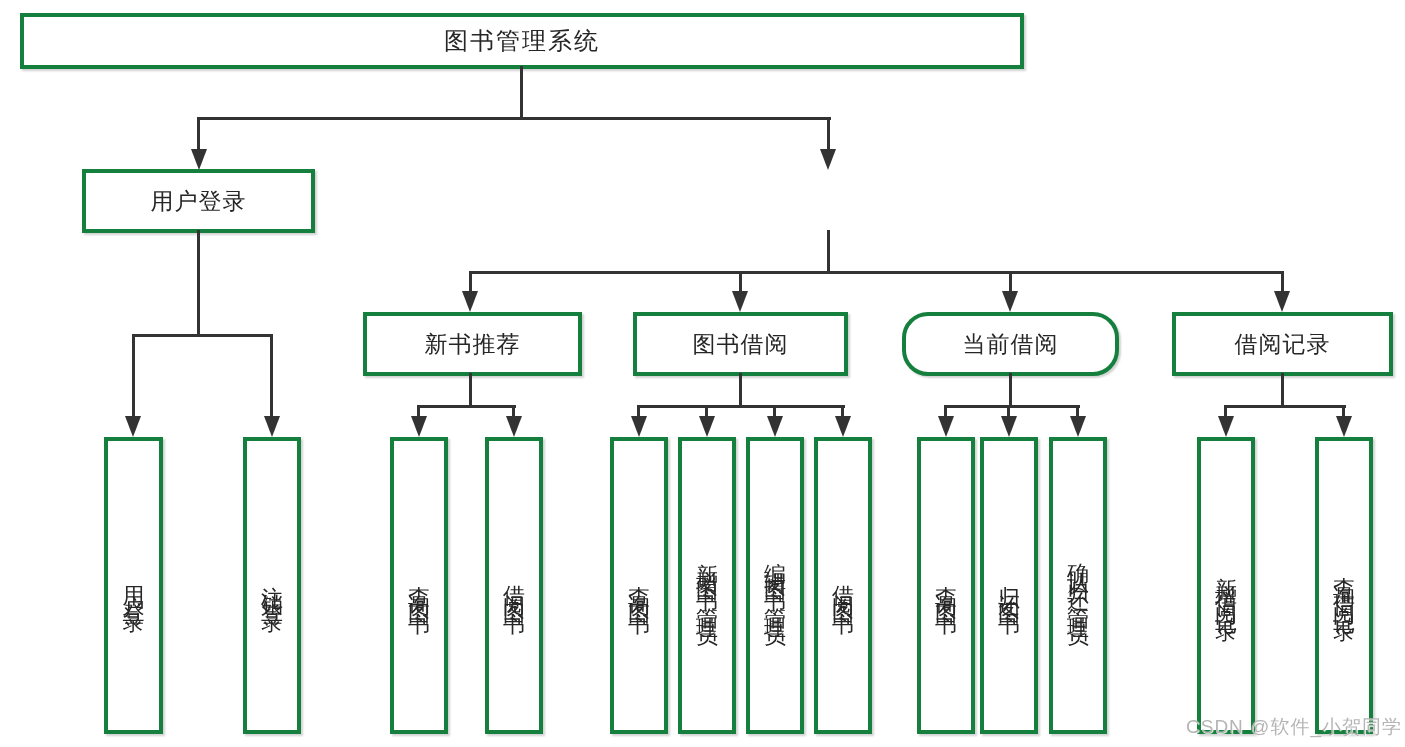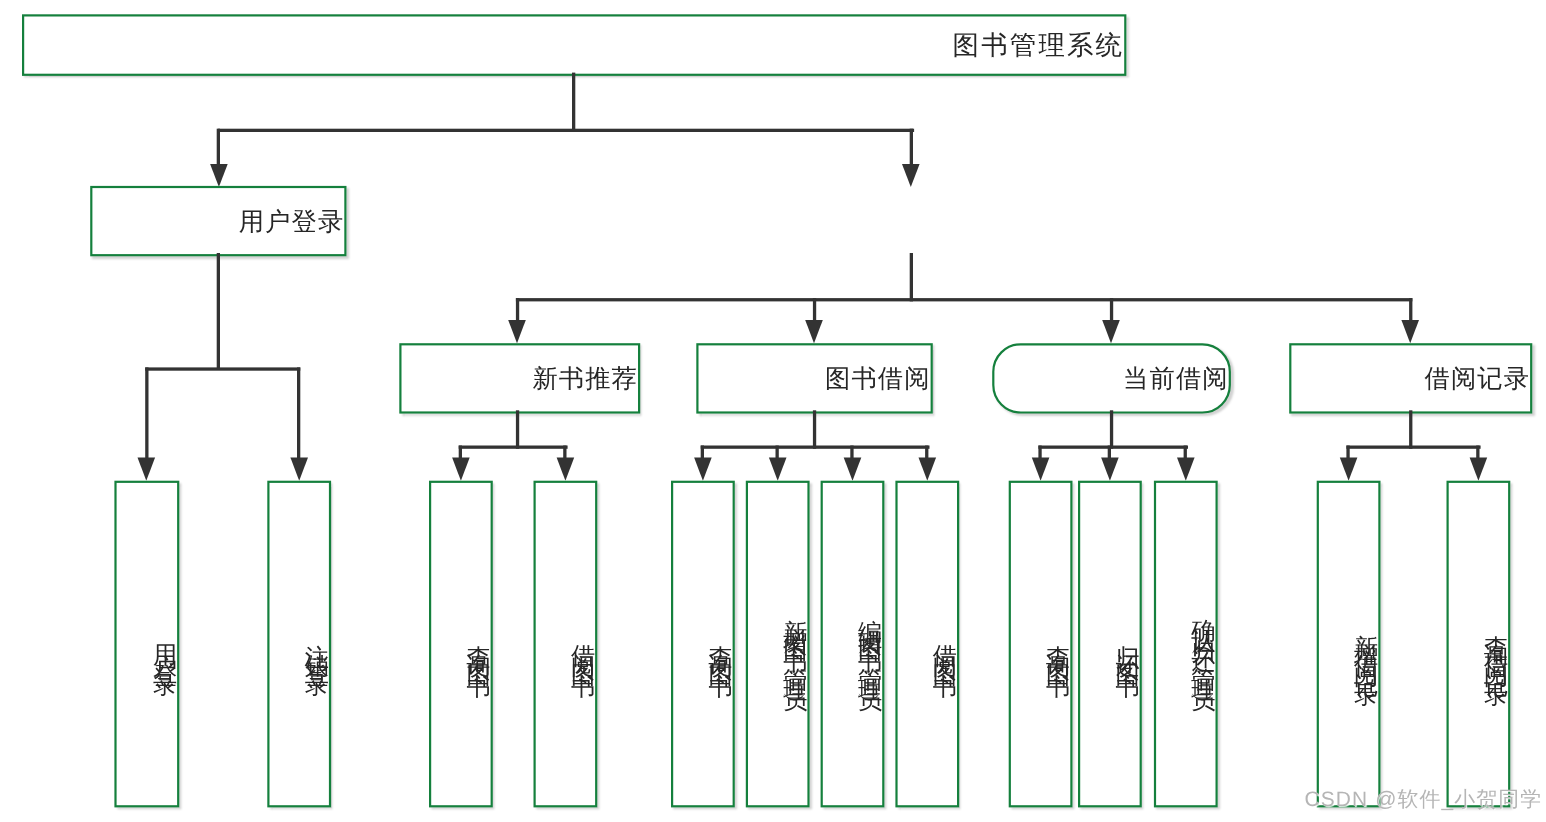--- a/index.html
+++ b/index.html
@@ -2,22 +2,22 @@
 <html><head>
 <meta charset="utf-8">
 <style>
   html,body { margin:0; padding:0; background:#ffffff; }
   .canvas {
     position:relative; width:1405px; height:747px; background:#ffffff;
     font-family:"Liberation Sans", sans-serif; overflow:hidden;
   }
   .box {
     position:absolute; box-sizing:border-box;
-    border:2px solid #15803d; background:#ffffff;
-    display:flex; align-items:center; justify-content:flex-end;
+    border:4px solid #15803d; background:#ffffff;
+    display:flex; align-items:center; justify-content:center;
     box-shadow:2px 2px 2px rgba(0,0,0,0.18);
     color:#262626;
   }
   .h-label { font-size:23px; letter-spacing:1px; white-space:nowrap; }
   .root-label { font-size:24px; letter-spacing:2px; }
   .v-label {
     writing-mode:vertical-rl; text-orientation:mixed;
     font-size:22px; letter-spacing:9px; line-height:1; white-space:nowrap;
   }
   .vline { position:absolute; width:3px; background:#333333; }

